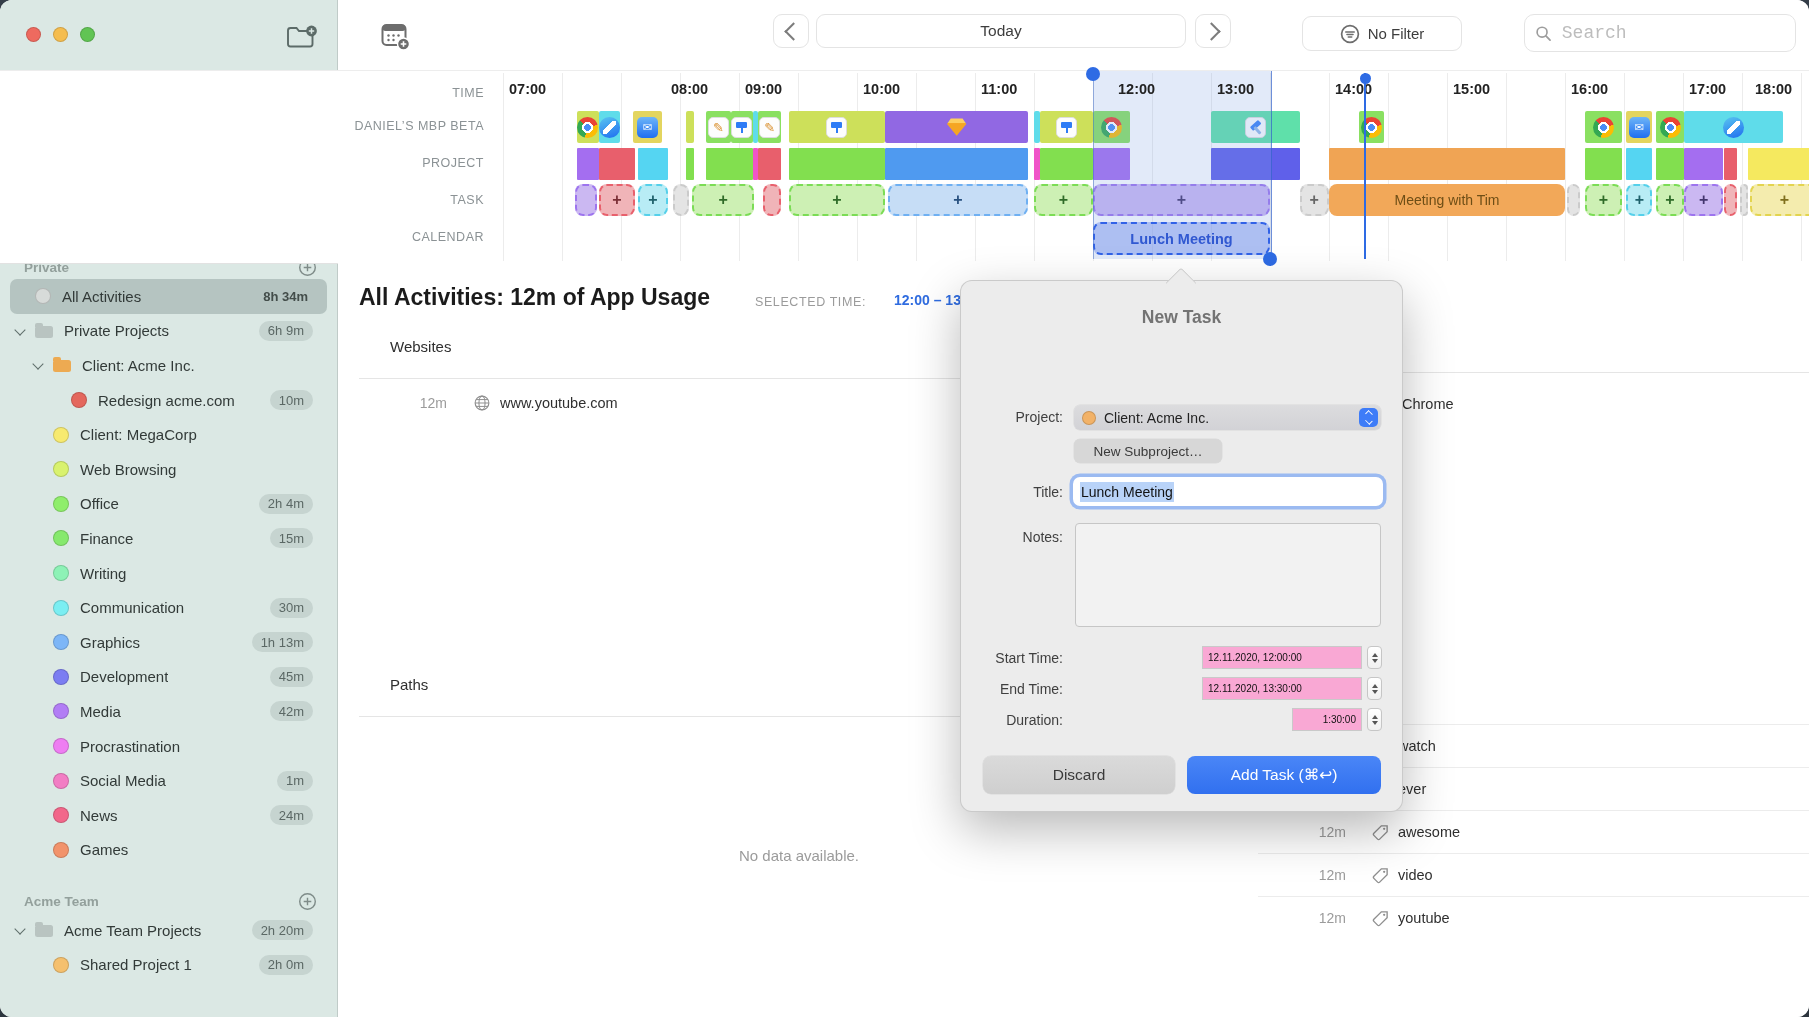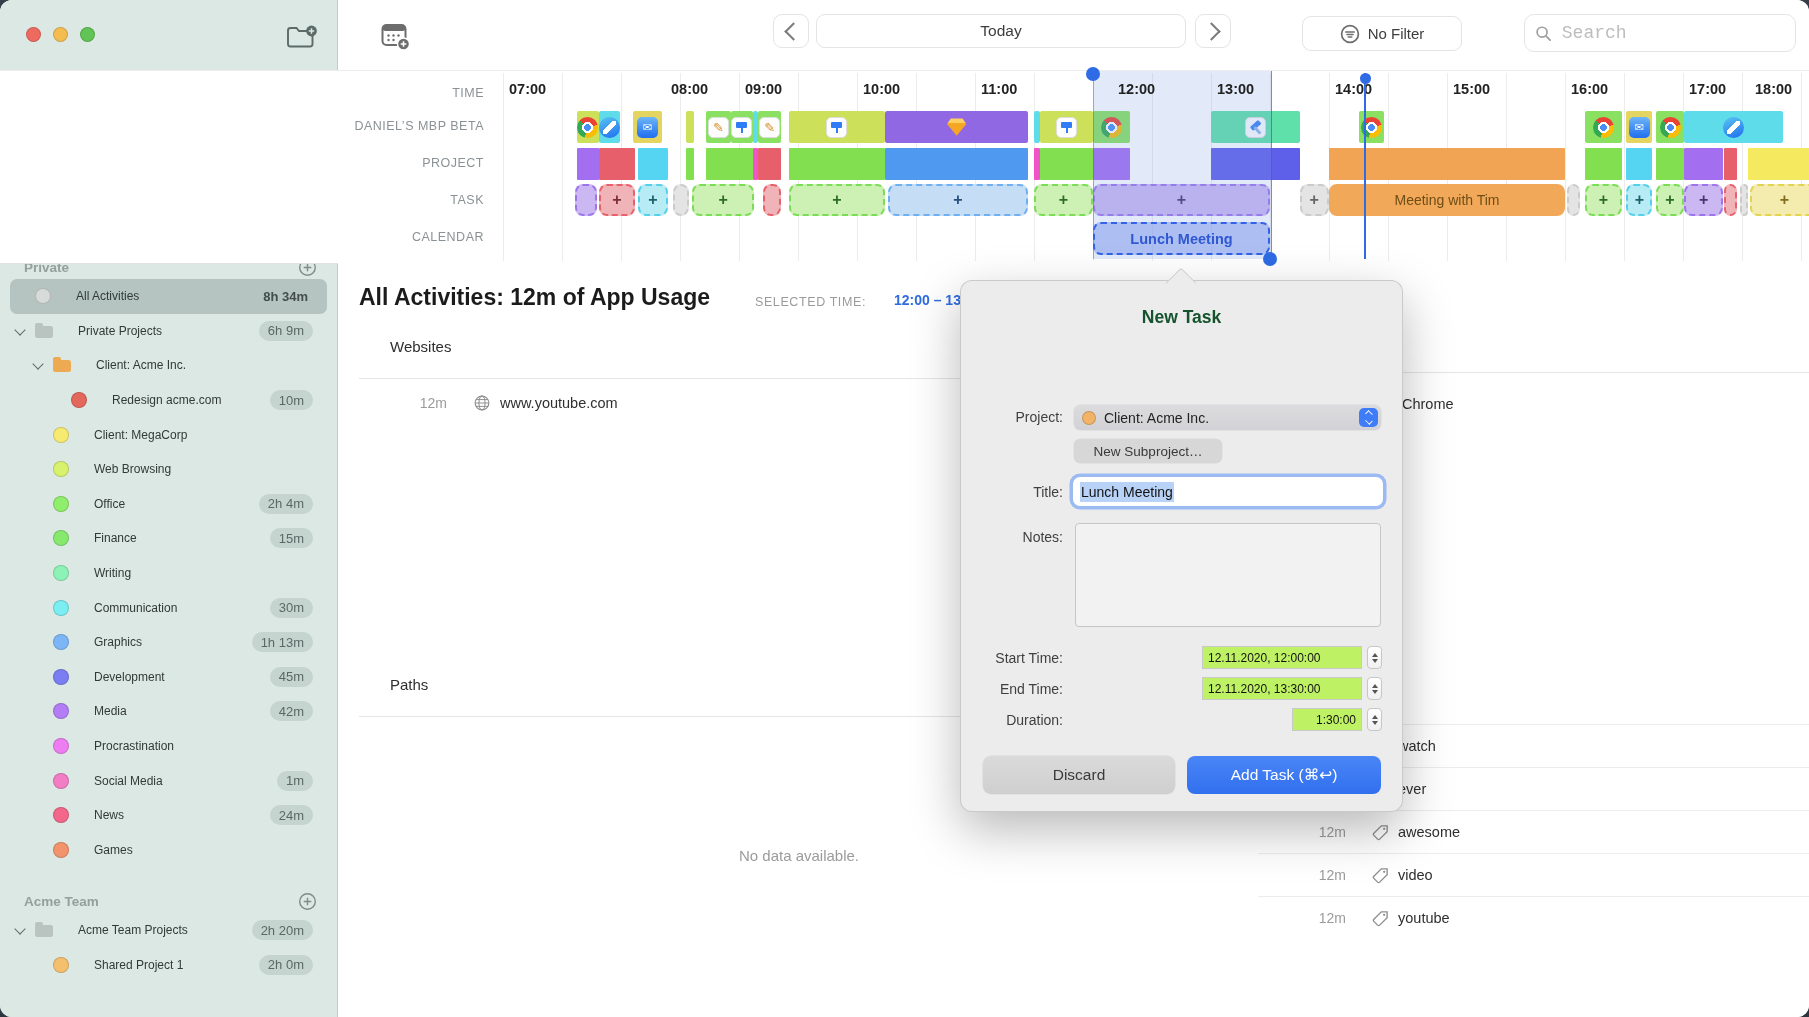--- a/index.html
+++ b/index.html
@@ -22,21 +22,21 @@
   .sec-head{display:flex;align-items:center;height:24px;padding:0 20px 0 24px;margin-top:22px;}
   .sec-title{font-size:13.5px;font-weight:600;color:#93a09c;flex:1;}
   .sb-row{display:flex;align-items:center;height:34.6px;margin:0 10px;border-radius:7px;position:relative;}
   .sb-row.sel{background:#b5c4c1;}
   .chev-exp{position:absolute;width:7px;height:7px;border-right:1.8px solid #5f6e6b;
             border-bottom:1.8px solid #5f6e6b;transform:rotate(45deg);top:12px;}
   .dot{width:16px;height:16px;border-radius:50%;border:1px solid rgba(0,0,0,.16);box-sizing:border-box;flex:none;}
   .sb-folder{width:18px;height:12px;border-radius:2.5px;position:relative;flex:none;margin-top:2px;}
   .sb-folder::before{content:"";position:absolute;top:-3px;left:0;width:8px;height:4px;
                      background:inherit;border-radius:2px 2px 0 0;}
-  .sb-label{font-size:12px;color:#323a38;margin-left:25px;white-space:nowrap;overflow:hidden;}
+  .sb-label{font-size:15px;color:#323a38;margin-left:11px;white-space:nowrap;overflow:hidden;}
   .badge{margin-left:auto;margin-right:14px;font-size:13px;color:#5b6865;background:#c6d4d0;
          border-radius:10px;padding:2.5px 9px;white-space:nowrap;}
   .badge.plain{background:none;color:#434d4a;font-weight:600;padding-right:5px;}
 
   
   #toolbar{position:absolute;left:338px;top:0;right:0;height:70px;background:#fff;}
   .tb-btn{position:absolute;display:flex;align-items:center;justify-content:center;background:#fff;
           border:1px solid #e4e4e4;border-radius:9px;box-sizing:border-box;cursor:pointer;}
   .chevron{width:11px;height:11px;border-left:2.4px solid #7c7c7c;border-bottom:2.4px solid #7c7c7c;}
   .chevron.left{transform:rotate(45deg);margin-left:4px;}
@@ -116,21 +116,21 @@
   #no-data{position:absolute;left:21px;top:585px;width:880px;text-align:center;font-size:15px;color:#9b9b9b;}
   .r-row{display:flex;align-items:center;height:42px;border-top:1px solid #ececec;}
 
   
   #popover{position:absolute;left:960px;top:280px;width:443px;height:532px;background:#ececec;
            border-radius:12px;border:1px solid rgba(0,0,0,.14);box-sizing:border-box;z-index:20;
            box-shadow:0 18px 50px rgba(0,0,0,.28);}
   #pop-arrow{position:absolute;left:209px;top:-9px;width:21px;height:21px;background:#ececec;
              transform:rotate(45deg);border-left:1px solid rgba(0,0,0,.14);border-top:1px solid rgba(0,0,0,.14);
              border-radius:3px 0 0 0;}
-  #pop-title{position:absolute;top:26px;width:100%;text-align:center;font-size:17.5px;font-weight:600;color:#14532d;}
+  #pop-title{position:absolute;top:26px;width:100%;text-align:center;font-size:17.5px;font-weight:600;color:#737373;}
   #pop-tip{position:absolute;top:62px;left:40px;right:40px;text-align:center;font-size:13.5px;
            line-height:21px;color:#8a8a8a;}
   .pop-label{position:absolute;width:102px;text-align:right;font-size:14px;color:#3f3f3f;}
   #proj-popup{position:absolute;left:113px;top:124px;width:307px;height:25px;background:linear-gradient(#dcdcde,#d2d2d6);
               border-radius:6px;display:flex;align-items:center;padding-left:8px;box-sizing:border-box;cursor:pointer;
               box-shadow:0 0 0 .5px rgba(0,0,0,.08);}
   #proj-popup .dot{width:14px;height:14px;}
   #proj-popup span.val{font-size:14px;color:#222;margin-left:8px;flex:1;}
   .popup-caret{width:19px;height:19px;background:#3e7cf8;border-radius:5px;margin-right:3px;flex:none;
                display:flex;flex-direction:column;align-items:center;justify-content:center;gap:1.5px;}
@@ -139,22 +139,22 @@
   .pc-dn{border-right:1.8px solid #fff;border-bottom:1.8px solid #fff;transform:rotate(45deg) scaleY(.8);margin-bottom:3px;}
   #new-subproj{position:absolute;left:113px;top:158px;width:148px;height:24px;background:#d7d7d7;border:none;
                border-radius:6px;font-size:13.5px;color:#3a3a3a;font-family:inherit;cursor:pointer;
                box-shadow:0 0 0 .5px rgba(0,0,0,.07);}
   #title-input{position:absolute;left:112px;top:196px;width:310px;height:29px;background:#fff;border-radius:7px;
                box-shadow:0 0 0 3.5px rgba(90,145,245,.55);display:flex;align-items:center;padding-left:7px;
                box-sizing:border-box;font-size:14px;color:#111;}
   #title-input .seltext{background:#b9d3f8;padding:2px 1px;}
   #notes-box{position:absolute;left:114px;top:242px;width:306px;height:104px;background:rgba(255,255,255,.35);
              border:1px solid #c6c6c6;border-radius:4px;resize:none;font-family:inherit;box-sizing:border-box;}
-  .time-field{position:absolute;height:23px;background:#bef264;border:1px solid #c9c9c9;box-sizing:border-box;
-              font-size:12px;color:#111;display:flex;align-items:center;padding:0 5px;}
+  .time-field{position:absolute;height:23px;background:#f9a8d4;border:1px solid #c9c9c9;box-sizing:border-box;
+              font-size:10px;color:#111;display:flex;align-items:center;padding:0 5px;}
   .stepper{position:absolute;width:15px;height:23px;background:linear-gradient(#fff,#f0f0f0);
            border:1px solid #c6c6c6;border-radius:4px;box-sizing:border-box;display:flex;flex-direction:column;
            align-items:center;justify-content:center;gap:2px;cursor:pointer;}
   .st-up{width:0;height:0;border-left:3.5px solid transparent;border-right:3.5px solid transparent;
          border-bottom:4.5px solid #555;}
   .st-dn{width:0;height:0;border-left:3.5px solid transparent;border-right:3.5px solid transparent;
          border-top:4.5px solid #555;}
   .pop-btn{position:absolute;height:38px;border:none;border-radius:8px;font-size:15.5px;font-family:inherit;cursor:pointer;}
   #discard-btn{left:22px;top:475px;width:192px;background:linear-gradient(#dadada,#cfcfcf);color:#3a3a3a;
                box-shadow:0 0 0 .5px rgba(0,0,0,.08);}

